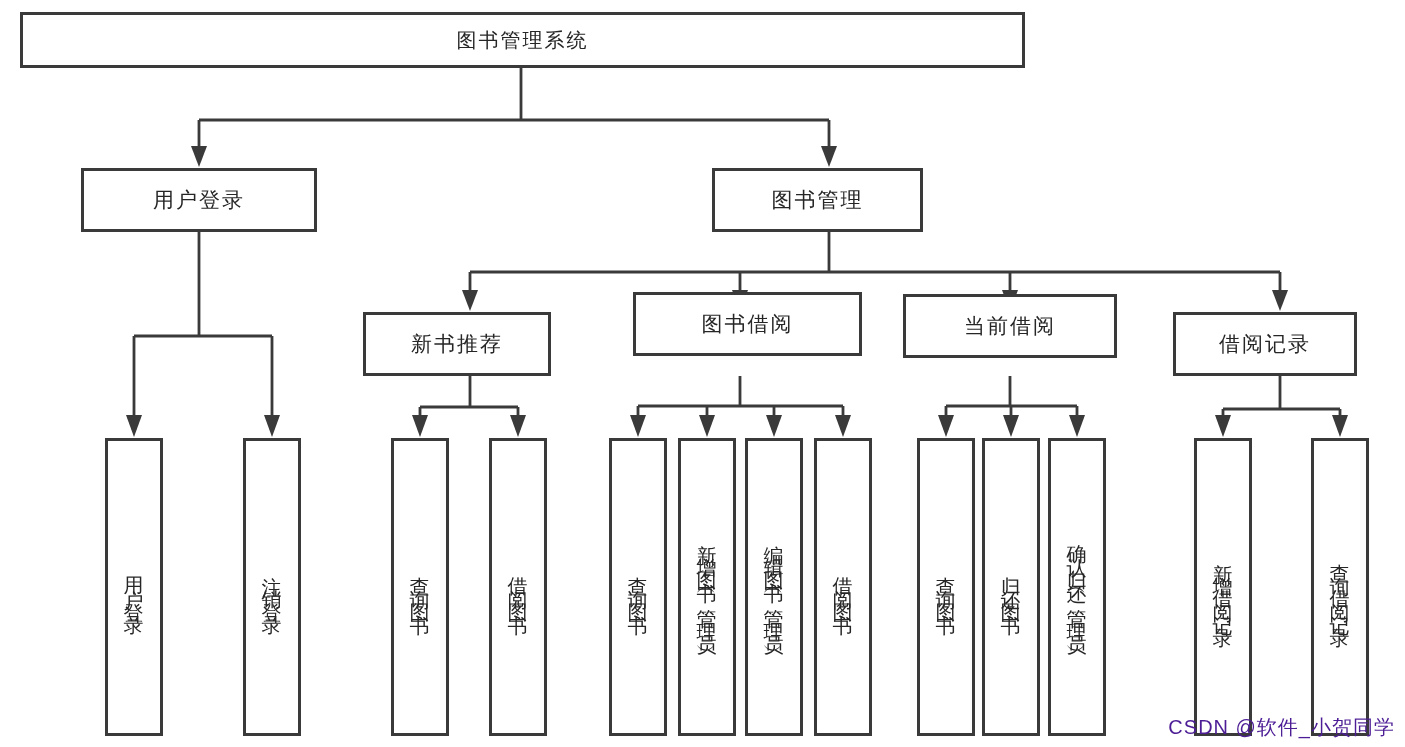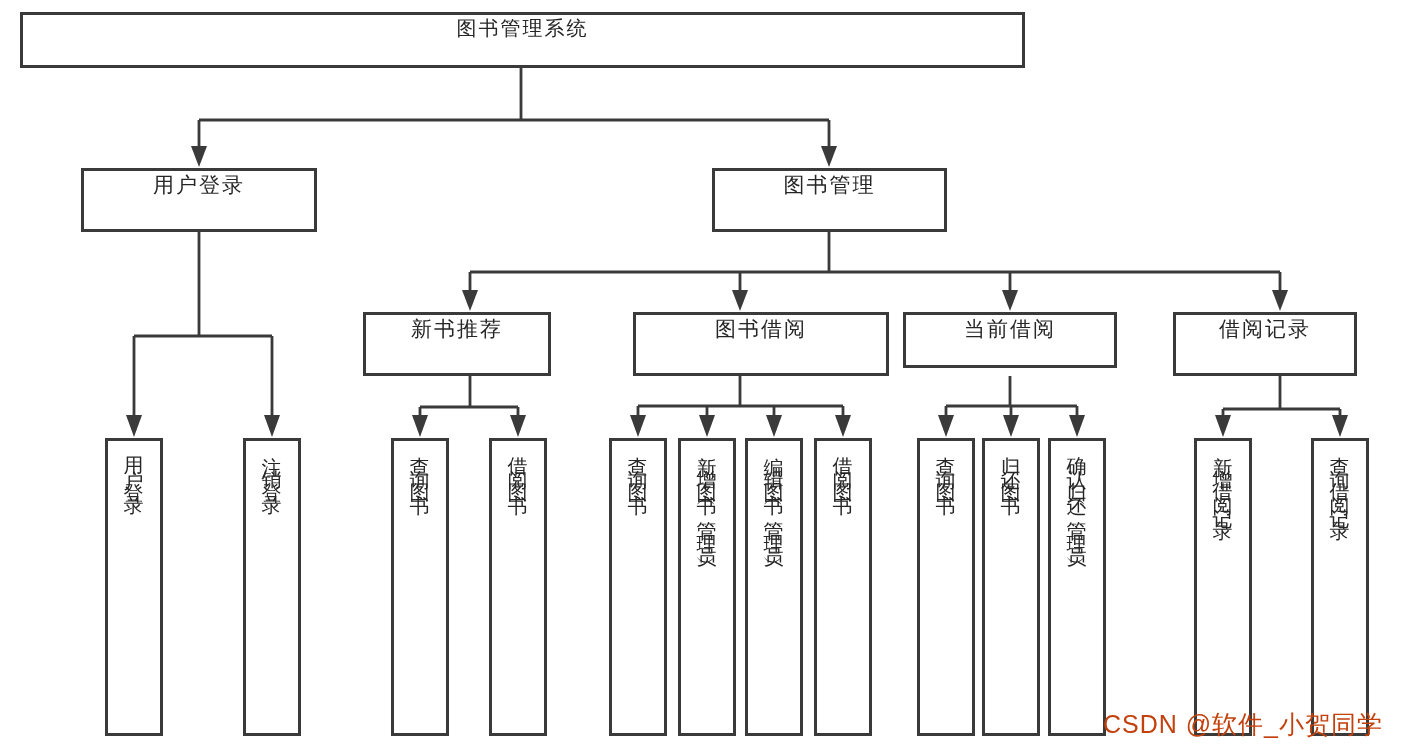--- a/index.html
+++ b/index.html
@@ -16,43 +16,44 @@
     position: absolute;
     left: 0; top: 0;
     z-index: 0;
   }
   .box {
     position: absolute;
     box-sizing: border-box;
     border: 3px solid #3a3a3a;
     background: #ffffff;
     display: flex;
+    align-items: center;
     justify-content: center;
     z-index: 1;
   }
   .box.h span {
     font-size: 21px;
     letter-spacing: 2px;
     white-space: nowrap;
   }
   .box.root span { font-size: 20px; }
   .box.v span {
     writing-mode: vertical-rl;
     text-orientation: mixed;
     font-size: 20px;
     line-height: 1;
     letter-spacing: 13px;
   }
   .watermark {
     position: absolute;
-    right: 22px;
+    right: 10px;
     bottom: 6px;
-    font-size: 25px;
+    font-size: 20px;
     letter-spacing: 1px;
-    color: #c2410c;
+    color: #4c1d95;
     z-index: 2;
     white-space: nowrap;
   }
 </style>
 </head>
 <body>
 
 <div class="canvas">
 
   <svg class="wires" width="1405" height="747" viewBox="0 0 1405 747">
@@ -107,31 +108,31 @@
     </g>
   </svg>
 
   <div class="box h root" style="left:20px;top:12px;width:1005px;height:56px">
     <span>图书管理系统</span>
   </div>
 
   <div class="box h" style="left:81px;top:168px;width:236px;height:64px">
     <span>用户登录</span>
   </div>
-  <div class="box h" style="left:712px;top:168px;width:235px;height:64px">
+  <div class="box h" style="left:712px;top:168px;width:211px;height:64px">
     <span>图书管理</span>
   </div>
 
   <div class="box h" style="left:363px;top:312px;width:188px;height:64px">
     <span>新书推荐</span>
   </div>
-  <div class="box h" style="left:633px;top:312px;width:256px;height:64px">
+  <div class="box h" style="left:633px;top:292px;width:229px;height:64px">
     <span>图书借阅</span>
   </div>
-  <div class="box h" style="left:903px;top:312px;width:214px;height:56px">
+  <div class="box h" style="left:903px;top:294px;width:214px;height:64px">
     <span>当前借阅</span>
   </div>
   <div class="box h" style="left:1173px;top:312px;width:184px;height:64px">
     <span>借阅记录</span>
   </div>
 
   <div class="box v" style="left:105px;top:438px;width:58px;height:298px">
     <span>用户登录</span>
   </div>
   <div class="box v" style="left:243px;top:438px;width:58px;height:298px">

